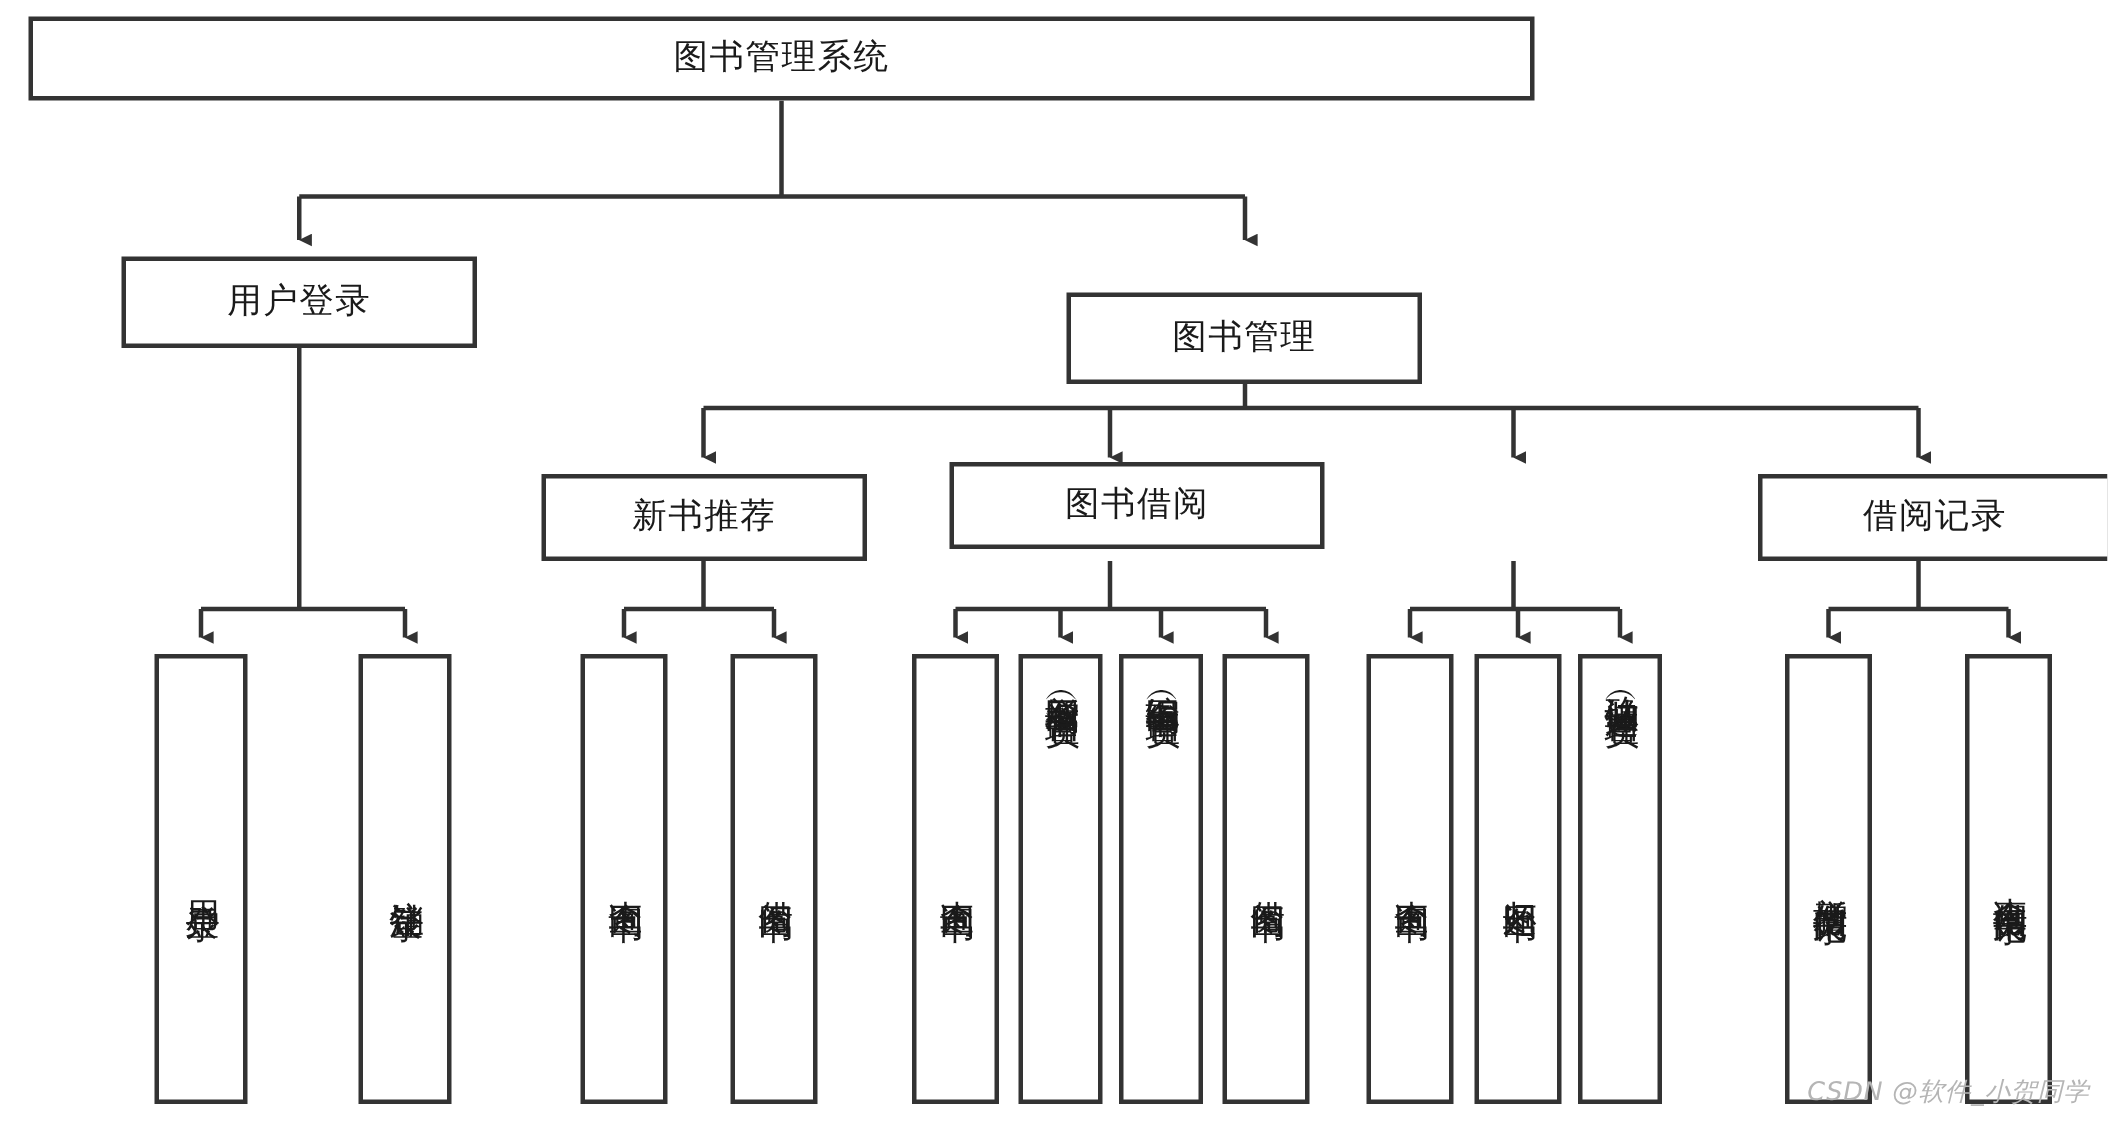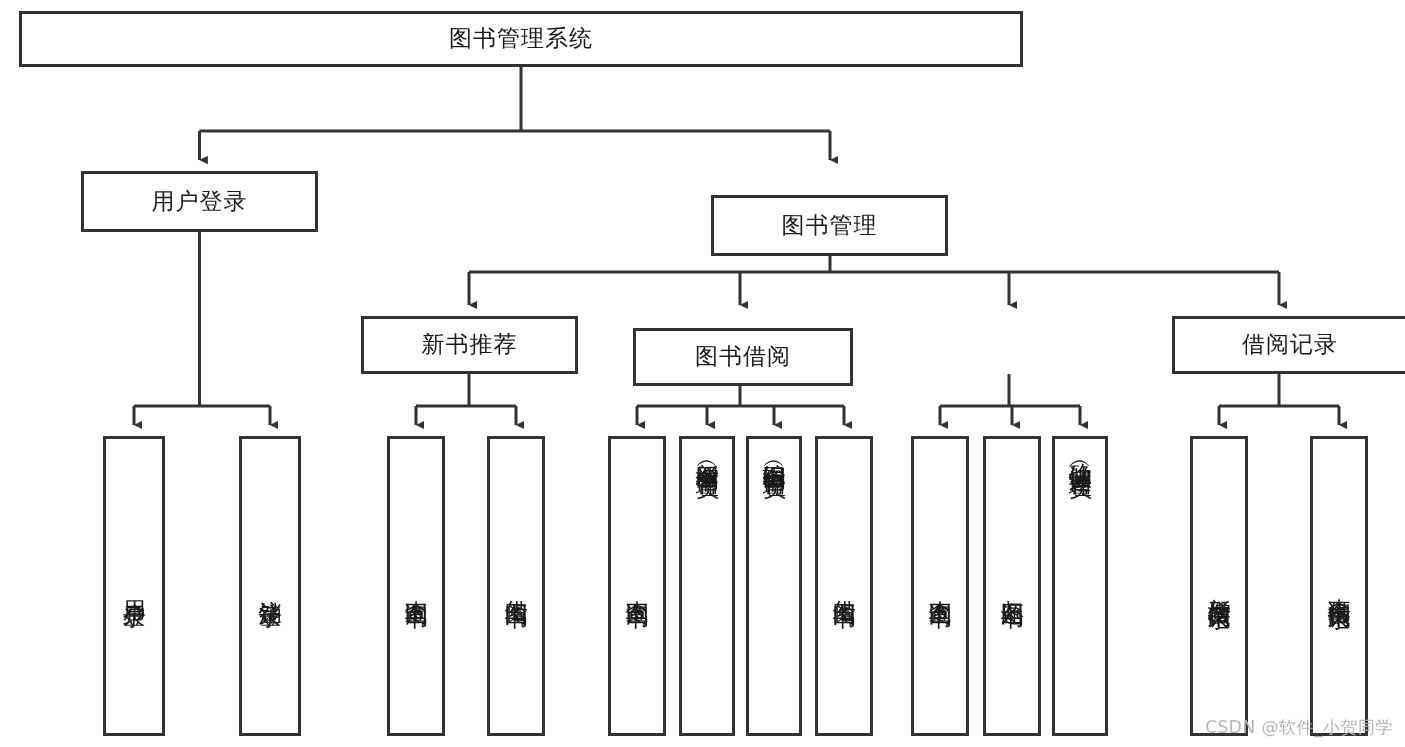--- a/index.html
+++ b/index.html
@@ -58,20 +58,21 @@
     padding-top: 0;
   }
   #watermark {
     position: absolute;
     right: 12px;
     bottom: 8px;
     font-size: 17px;
     color: #b5b5b5;
     white-space: nowrap;
     letter-spacing: 0.5px;
+    font-style: italic;
   }
 </style>
 </head>
 <body>
 
 <div id="stage">
 
   <svg id="wires" viewBox="0 0 1405 747" xmlns="http://www.w3.org/2000/svg">
     <defs>
       <marker id="arrowhead" markerWidth="9" markerHeight="9" refX="4.2" refY="8.4" orient="auto" markerUnits="userSpaceOnUse">
@@ -121,21 +122,21 @@
       <path d="M1339,406 L1339,425" marker-end="url(#arrowhead)"></path>
     </g>
   </svg>
 
   <div class="node horiz" style="left:19px; top:11px; width:1004px; height:56px;">图书管理系统</div>
 
   <div class="node horiz" style="left:81px; top:171px; width:237px; height:61px;">用户登录</div>
   <div class="node horiz" style="left:711px; top:171px; width:237px; height:61px;margin-top:24px;">图书管理</div>
 
   <div class="node horiz" style="left:361px; top:316px; width:217px; height:58px;">新书推荐</div>
-  <div class="node horiz" style="left:633px; top:328px; width:220px; height:58px;">图书借阅</div>
+  <div class="node horiz" style="left:633px; top:308px; width:250px; height:58px;">图书借阅</div>
   <div class="node horiz" style="left:1172px; top:316px; width:236px; height:58px;">借阅记录</div>
 
   <div class="node vert centered" style="left:103px; top:436px; width:62px; height:300px;">用户登录</div>
   <div class="node vert centered" style="left:239px; top:436px; width:62px; height:300px;">注销登录</div>
 
   <div class="node vert centered" style="left:387px; top:436px; width:58px; height:300px;">查询图书</div>
   <div class="node vert centered" style="left:487px; top:436px; width:58px; height:300px;">借阅图书</div>
 
   <div class="node vert centered" style="left:608px; top:436px; width:58px; height:300px;">查询图书</div>
   <div class="node vert" style="left:679px; top:436px; width:56px; height:300px;">新增图书（管理员）</div>

